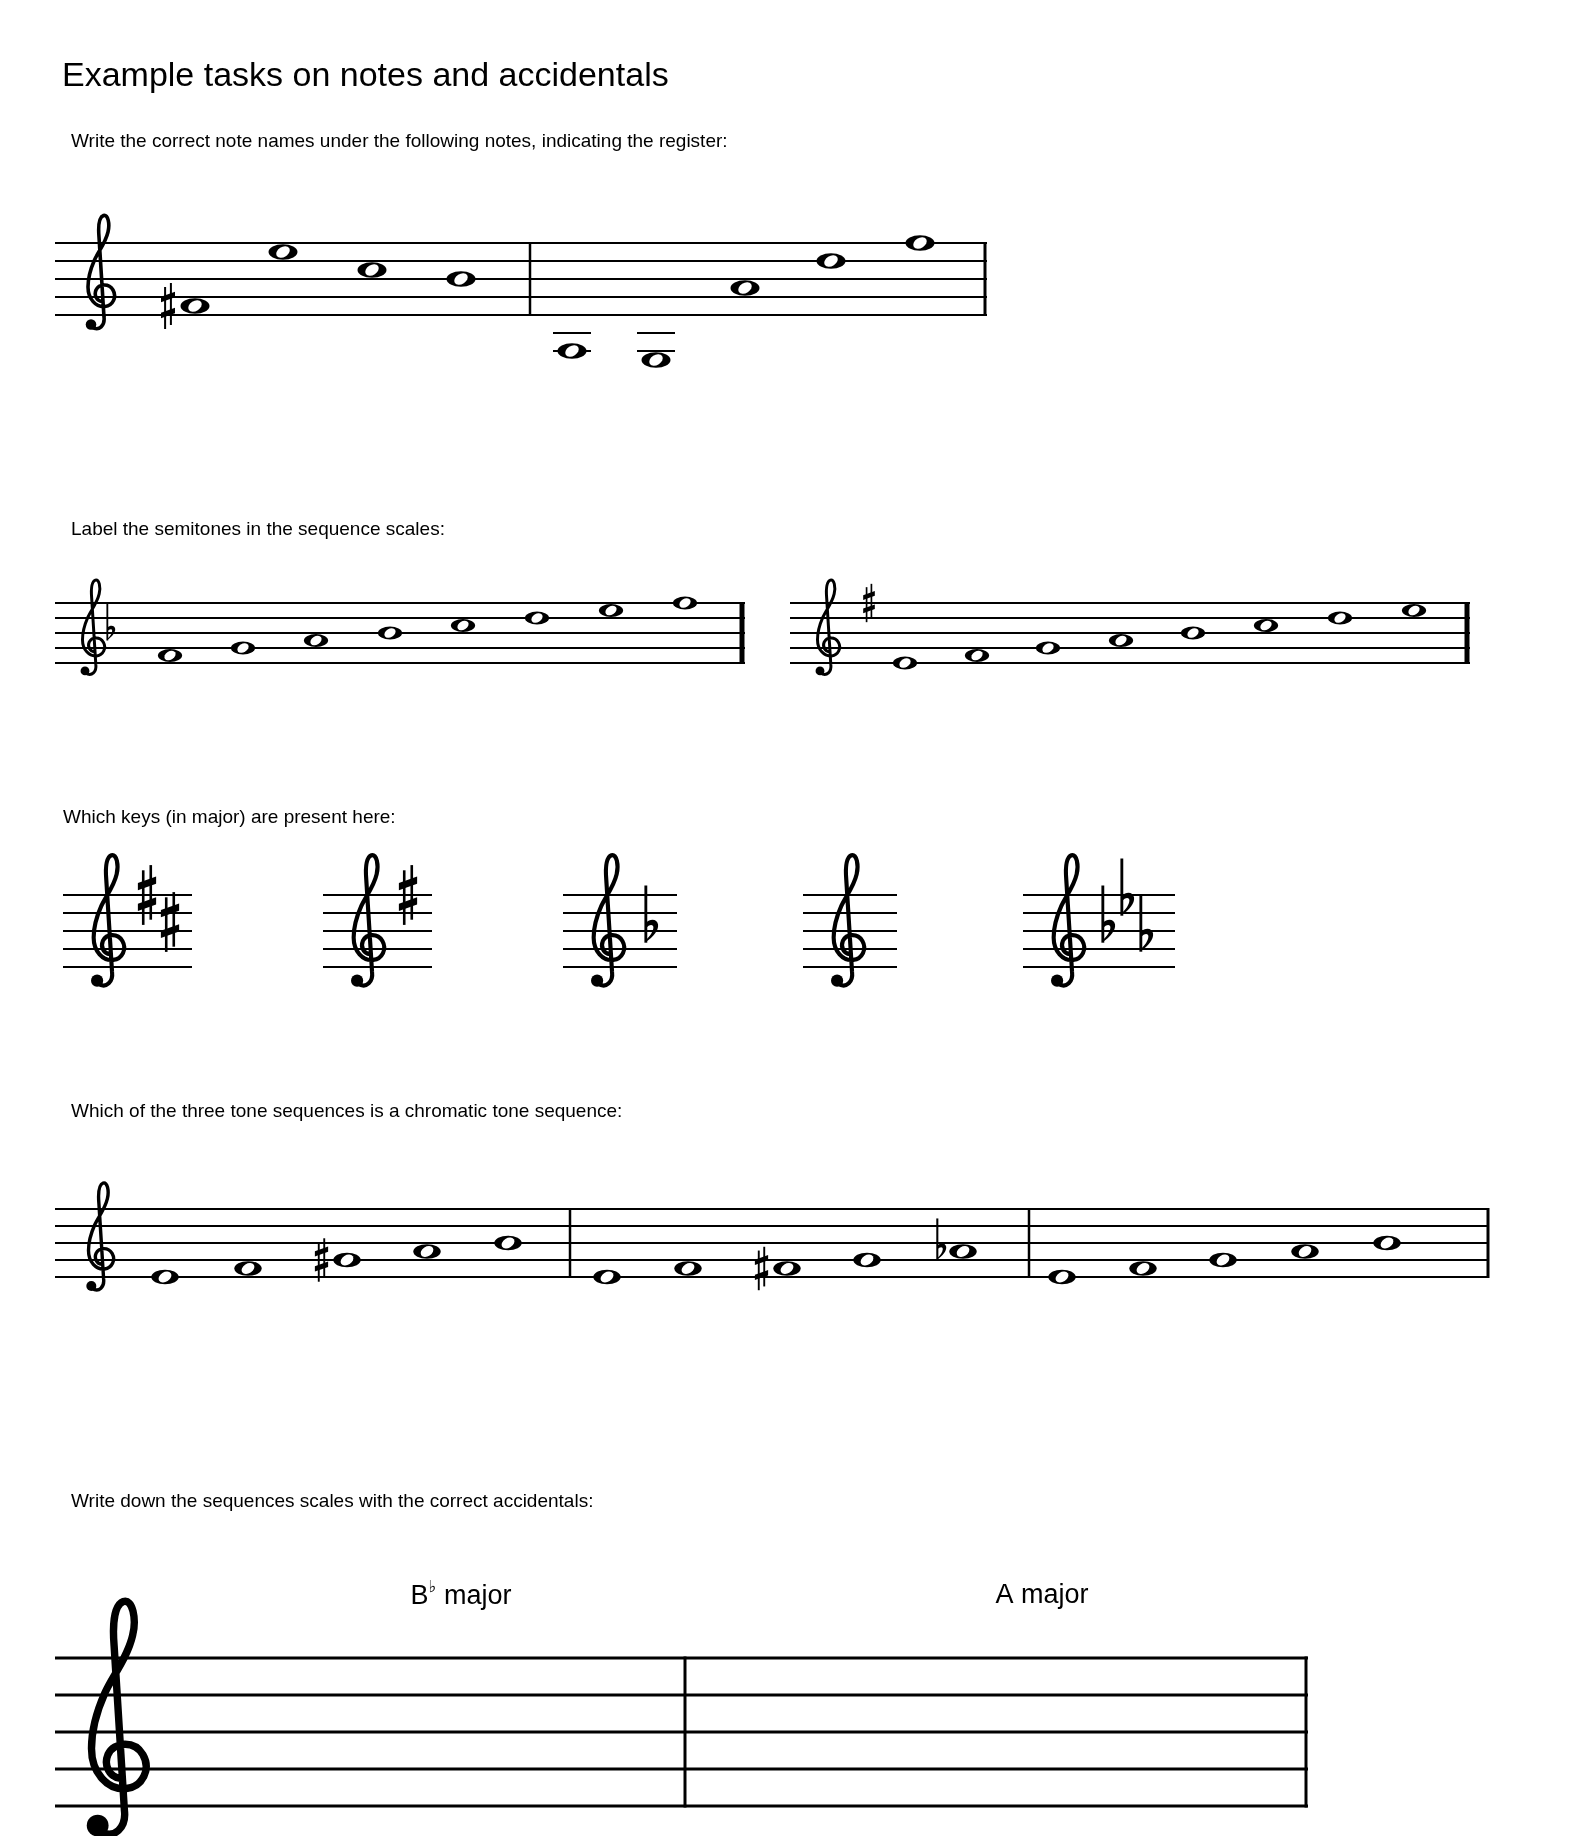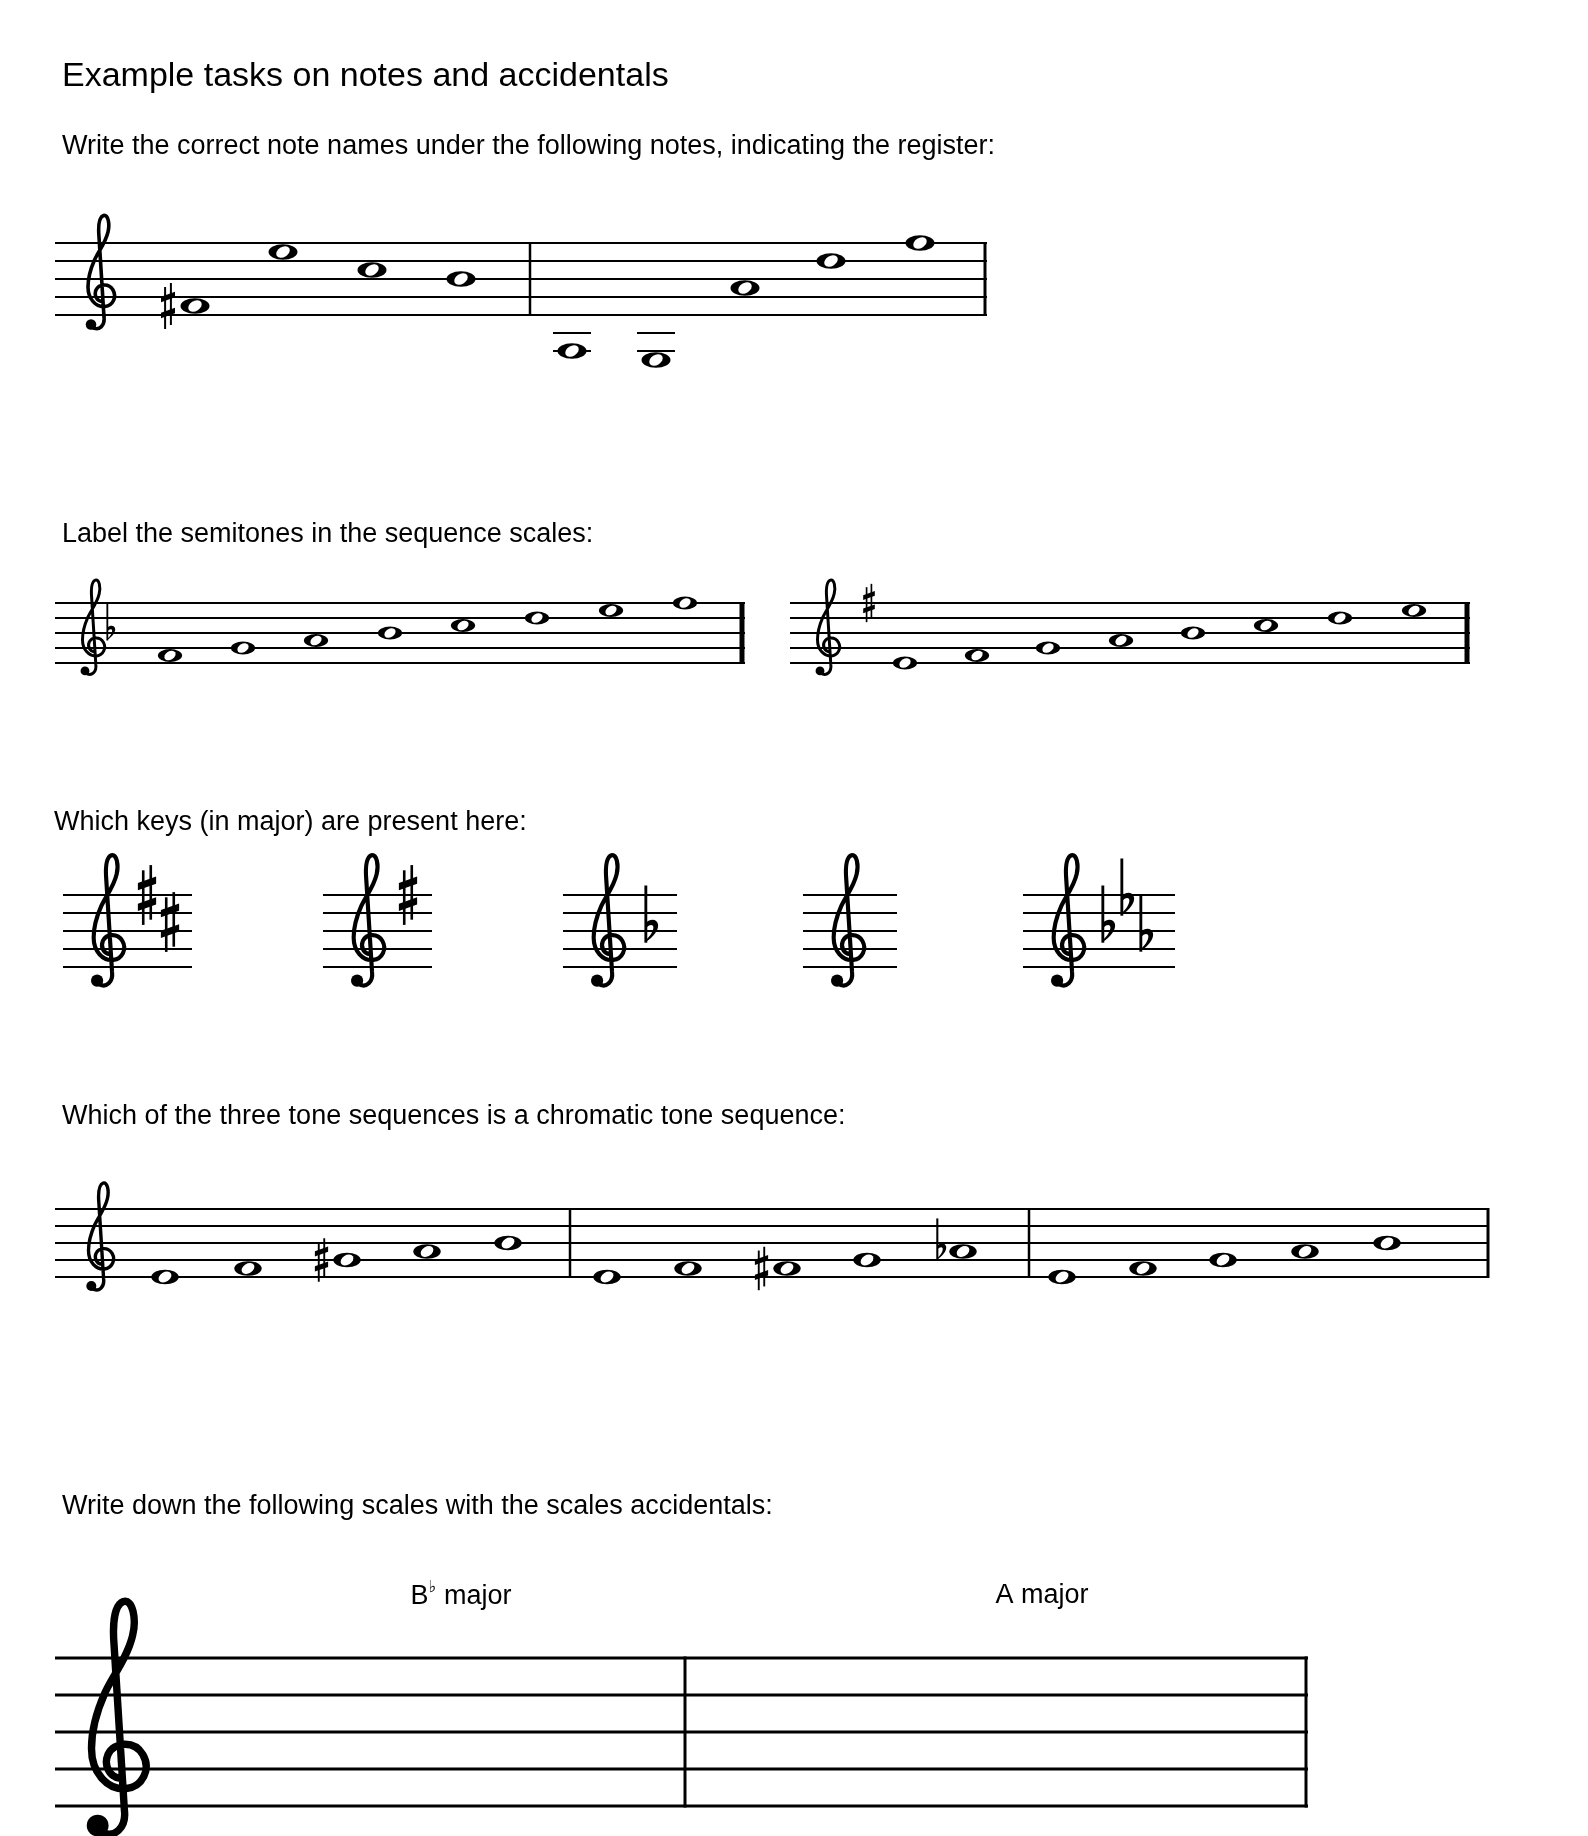--- a/index.html
+++ b/index.html
@@ -3,39 +3,39 @@
 <meta charset="utf-8">
 <style>
   html,body{margin:0;padding:0;}
   body{
     width:1588px;height:1836px;position:relative;background:#ffffff;
     font-family:"Liberation Sans","DejaVu Sans",sans-serif;color:#000;
     overflow:hidden;
   }
   .txt{position:absolute;white-space:nowrap;}
   .title{font-size:34px;}
-  .instr{font-size:27px;}
+  .instr{font-size:19px;margin-left:9px;}
   .scale-label{font-size:27px;transform:translateX(-50%);margin-top:26px;}
   .scale-label sup{font-size:0.62em;position:relative;top:-0.15em;}
   #sheet{position:absolute;left:0;top:0;}
 </style>
 </head>
 <body>
 
 <div class="txt title" style="left:62px;top:55px">Example tasks on notes and accidentals</div>
 
 <div class="txt instr" style="left:62px;top:130px">Write the correct note names under the following notes, indicating the register:</div>
 
 <div class="txt instr" style="left:62px;top:518px">Label the semitones in the sequence scales:</div>
 
 <div class="txt instr" style="left:54px;top:806px">Which keys (in major) are present here:</div>
 
 <div class="txt instr" style="left:62px;top:1100px">Which of the three tone sequences is a chromatic tone sequence:</div>
 
-<div class="txt instr" style="left:62px;top:1490px">Write down the following scales with the scales accidentals:</div>
+<div class="txt instr" style="left:62px;top:1490px">Write down the sequences scales with the correct accidentals:</div>
 
 <div class="txt scale-label" style="left:461px;top:1552px"><span>B</span><sup>♭</sup><span> major</span></div>
 
 <div class="txt scale-label" style="left:1042px;top:1552px"><span>A</span><sup></sup><span> major</span></div>
 
 <svg id="sheet" width="1588" height="1836" viewBox="0 0 1588 1836">
     <g>
       <line x1="55" x2="987" y1="243" y2="243" stroke="#000000" stroke-width="2"></line>
       <line x1="55" x2="987" y1="261" y2="261" stroke="#000000" stroke-width="2"></line>
       <line x1="55" x2="987" y1="279" y2="279" stroke="#000000" stroke-width="2"></line>

